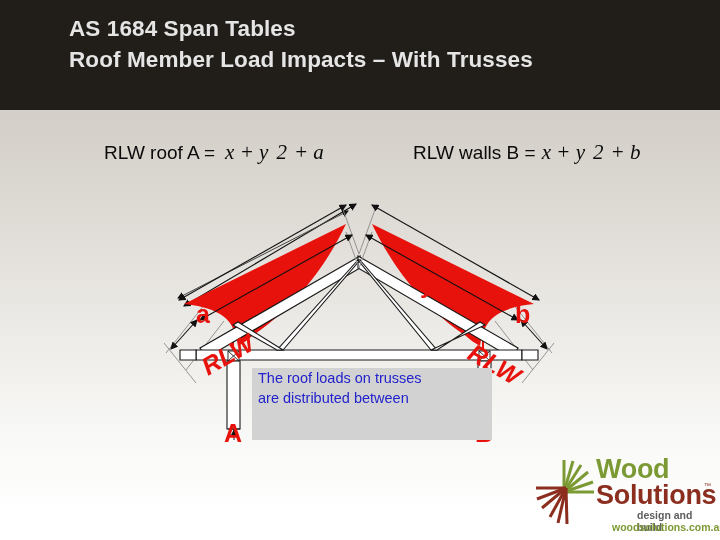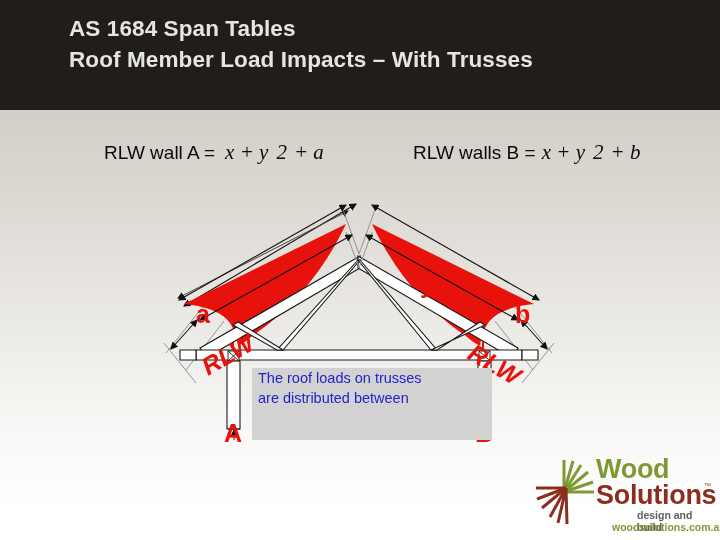--- a/index.html
+++ b/index.html
@@ -98,21 +98,21 @@
 <body>
 
 <div id="slide">
 
   <div id="header">
     <div class="line" id="title-line1">AS 1684 Span Tables</div>
     <div class="line" id="title-line2">Roof Member Load Impacts – With Trusses</div>
   </div>
 
   <div class="formula" id="formula-a">
-    <span class="lhs">RLW wall A =</span>
+    <span class="lhs">RLW roof A =</span>
     <span class="frac">
       <span class="num">x + y</span>
       <span class="bar"></span>
       <span class="den">2</span>
     </span>
     <span class="plusterm">+ a</span>
   </div>
 
   <div class="formula" id="formula-b">
     <span class="lhs">RLW walls B =</span>

